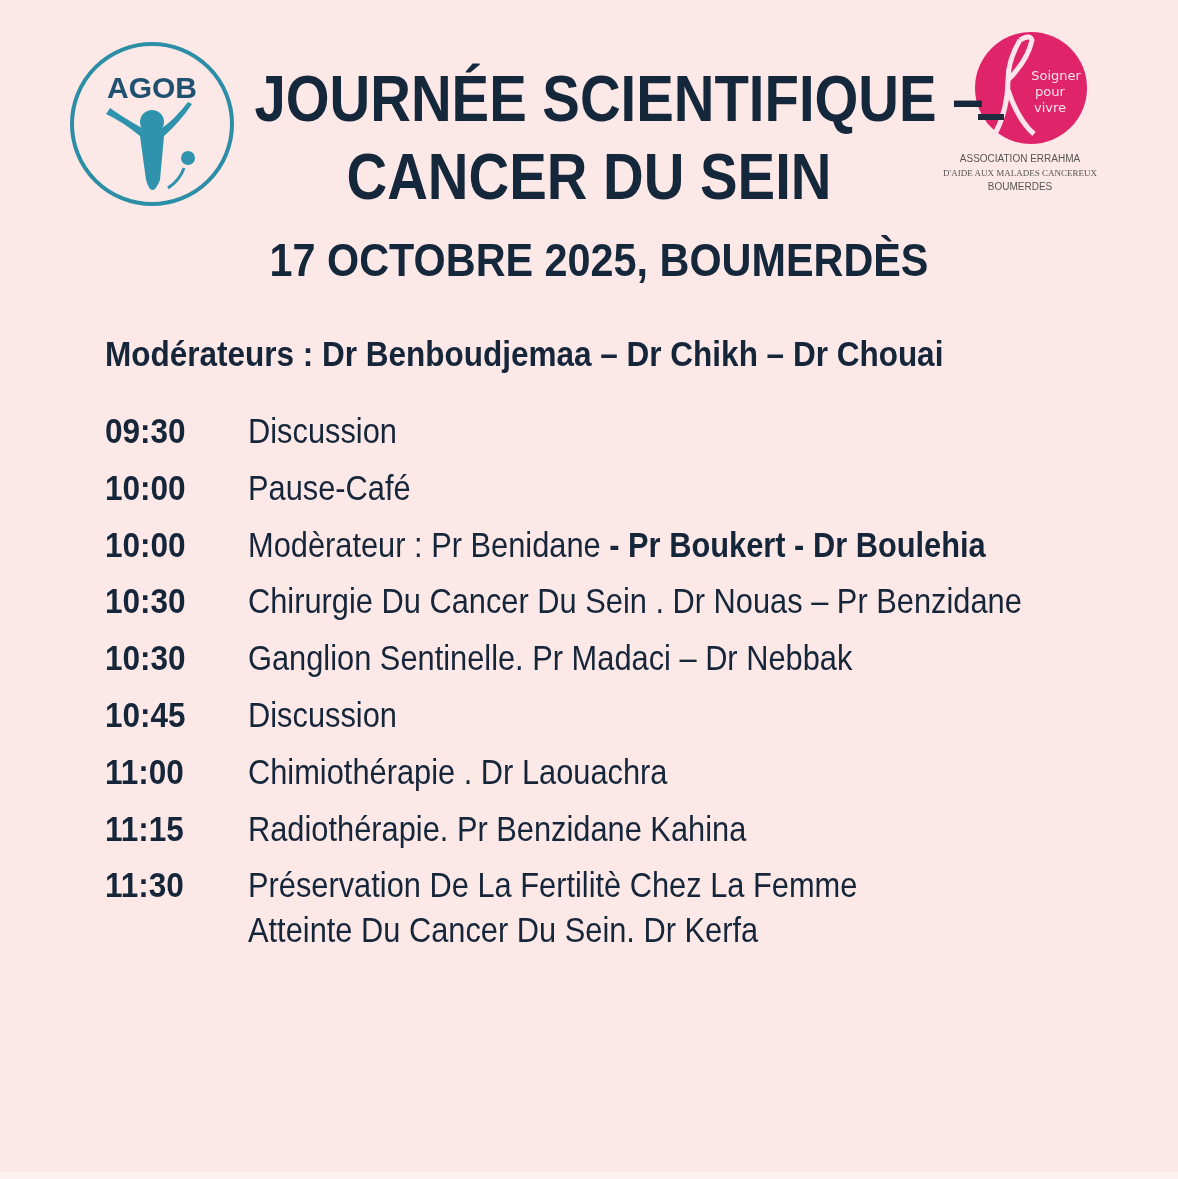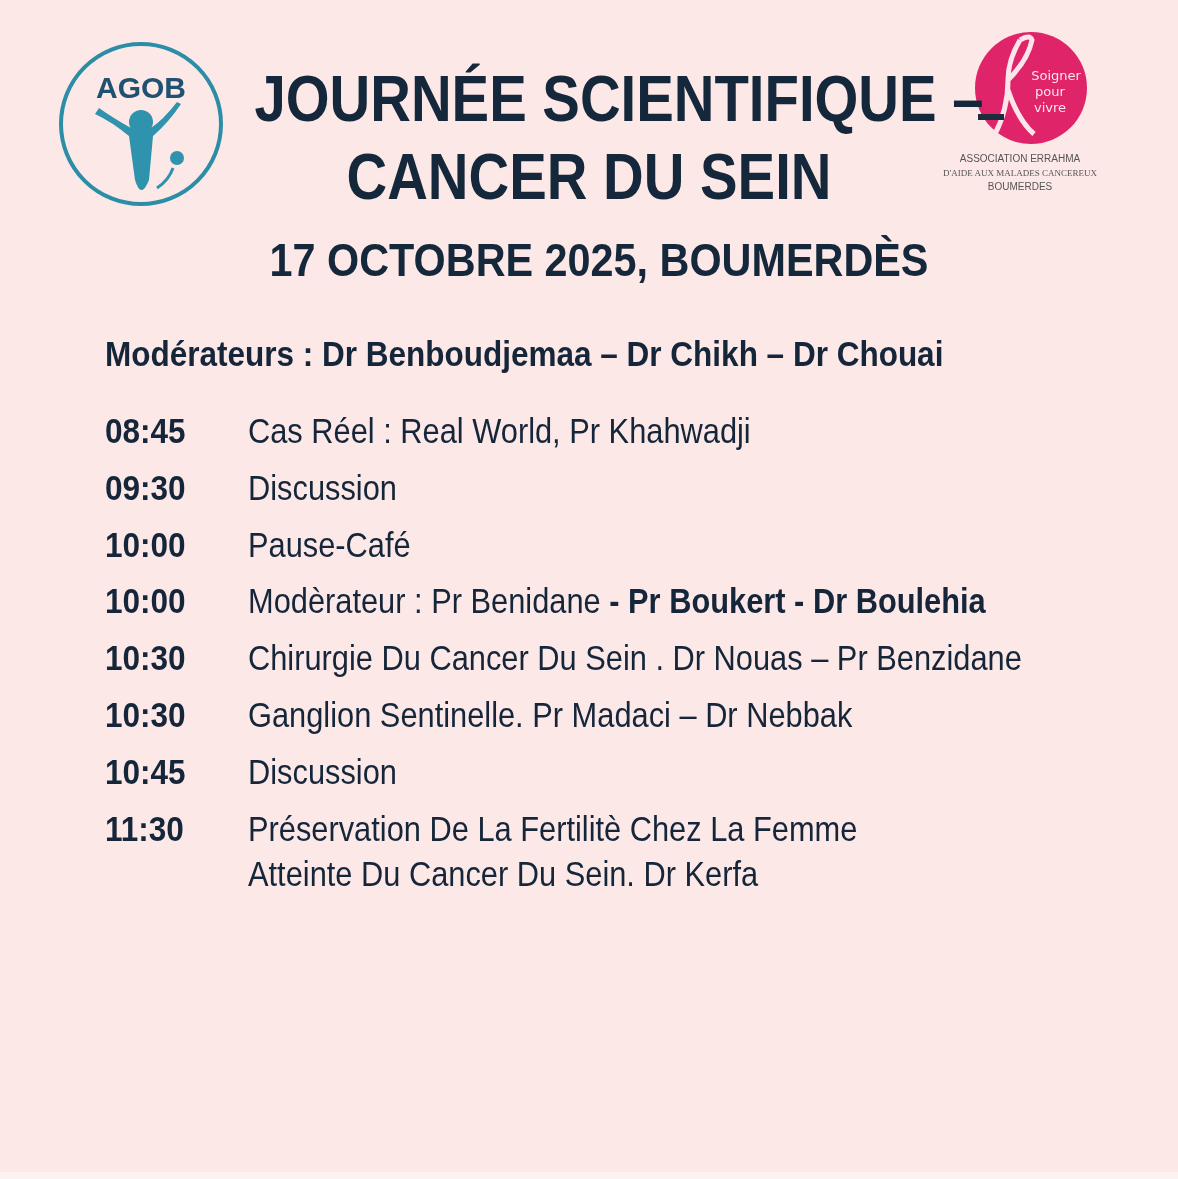--- a/index.html
+++ b/index.html
@@ -4,21 +4,21 @@
   <style>
     html, body { margin: 0; padding: 0; }
     body {
       width: 1178px; height: 1179px; overflow: hidden;
       background: #fce8e6;
       font-family: "Liberation Sans", sans-serif;
       color: #16263a;
       position: relative;
     }
     .logo-left {
-      position: absolute; left: 57px; top: 40px; width: 168px; height: 168px;
+      position: absolute; left: 68px; top: 40px; width: 168px; height: 168px;
     }
     .logo-right {
       position: absolute; left: 938px; top: 20px; width: 183px; height: 180px;
     }
     .title {
       position: absolute; left: 0; width: 1178px; text-align: center;
       font-weight: bold; color: #14273b; letter-spacing: 0px;
       transform: scaleX(0.88); transform-origin: center;
     }
     .title1 { top: 62px; font-size: 64px; left: 30px; }
@@ -75,24 +75,20 @@
 </div>
 
 <div class="title title1">JOURNÉE SCIENTIFIQUE –</div>
 <div class="title title2">CANCER DU SEIN</div>
 <div class="title date">17 OCTOBRE 2025, BOUMERDÈS</div>
 
 <div class="moderators">Modérateurs : Dr Benboudjemaa – Dr Chikh – Dr Chouai</div>
 
 <div class="schedule">
   <div class="row">
-    <span class="time">08:45</span>
-    <span class="desc">Cas Réel : Real World, Pr Khahwadji</span>
-  </div>
-  <div class="row">
     <span class="time">09:30</span>
     <span class="desc">Discussion</span>
   </div>
   <div class="row">
     <span class="time">10:00</span>
     <span class="desc">Pause-Café</span>
   </div>
   <div class="row">
     <span class="time">10:00</span>
     <span class="desc"><span>Modèrateur : Pr Benidane</span><span class="bold-part"> - Pr Boukert - Dr Boulehia</span></span>
@@ -102,19 +98,27 @@
     <span class="desc">Chirurgie Du Cancer Du Sein . Dr Nouas – Pr Benzidane</span>
   </div>
   <div class="row">
     <span class="time">10:30</span>
     <span class="desc">Ganglion Sentinelle. Pr Madaci – Dr Nebbak</span>
   </div>
   <div class="row">
     <span class="time">10:45</span>
     <span class="desc">Discussion</span>
   </div>
+  <div class="row">
+    <span class="time">11:00</span>
+    <span class="desc">Chimiothérapie . Dr Laouachra</span>
+  </div>
+  <div class="row">
+    <span class="time">11:15</span>
+    <span class="desc">Radiothérapie. Pr Benzidane Kahina</span>
+  </div>
   <div class="row two-line">
     <span class="time">11:30</span>
     <span class="desc"><span>Préservation De La Fertilitè Chez La Femme</span><br><span>Atteinte Du Cancer Du Sein. Dr Kerfa</span></span>
   </div>
 </div>
 
 <div class="bottom-strip"></div>
 
 </body></html>

